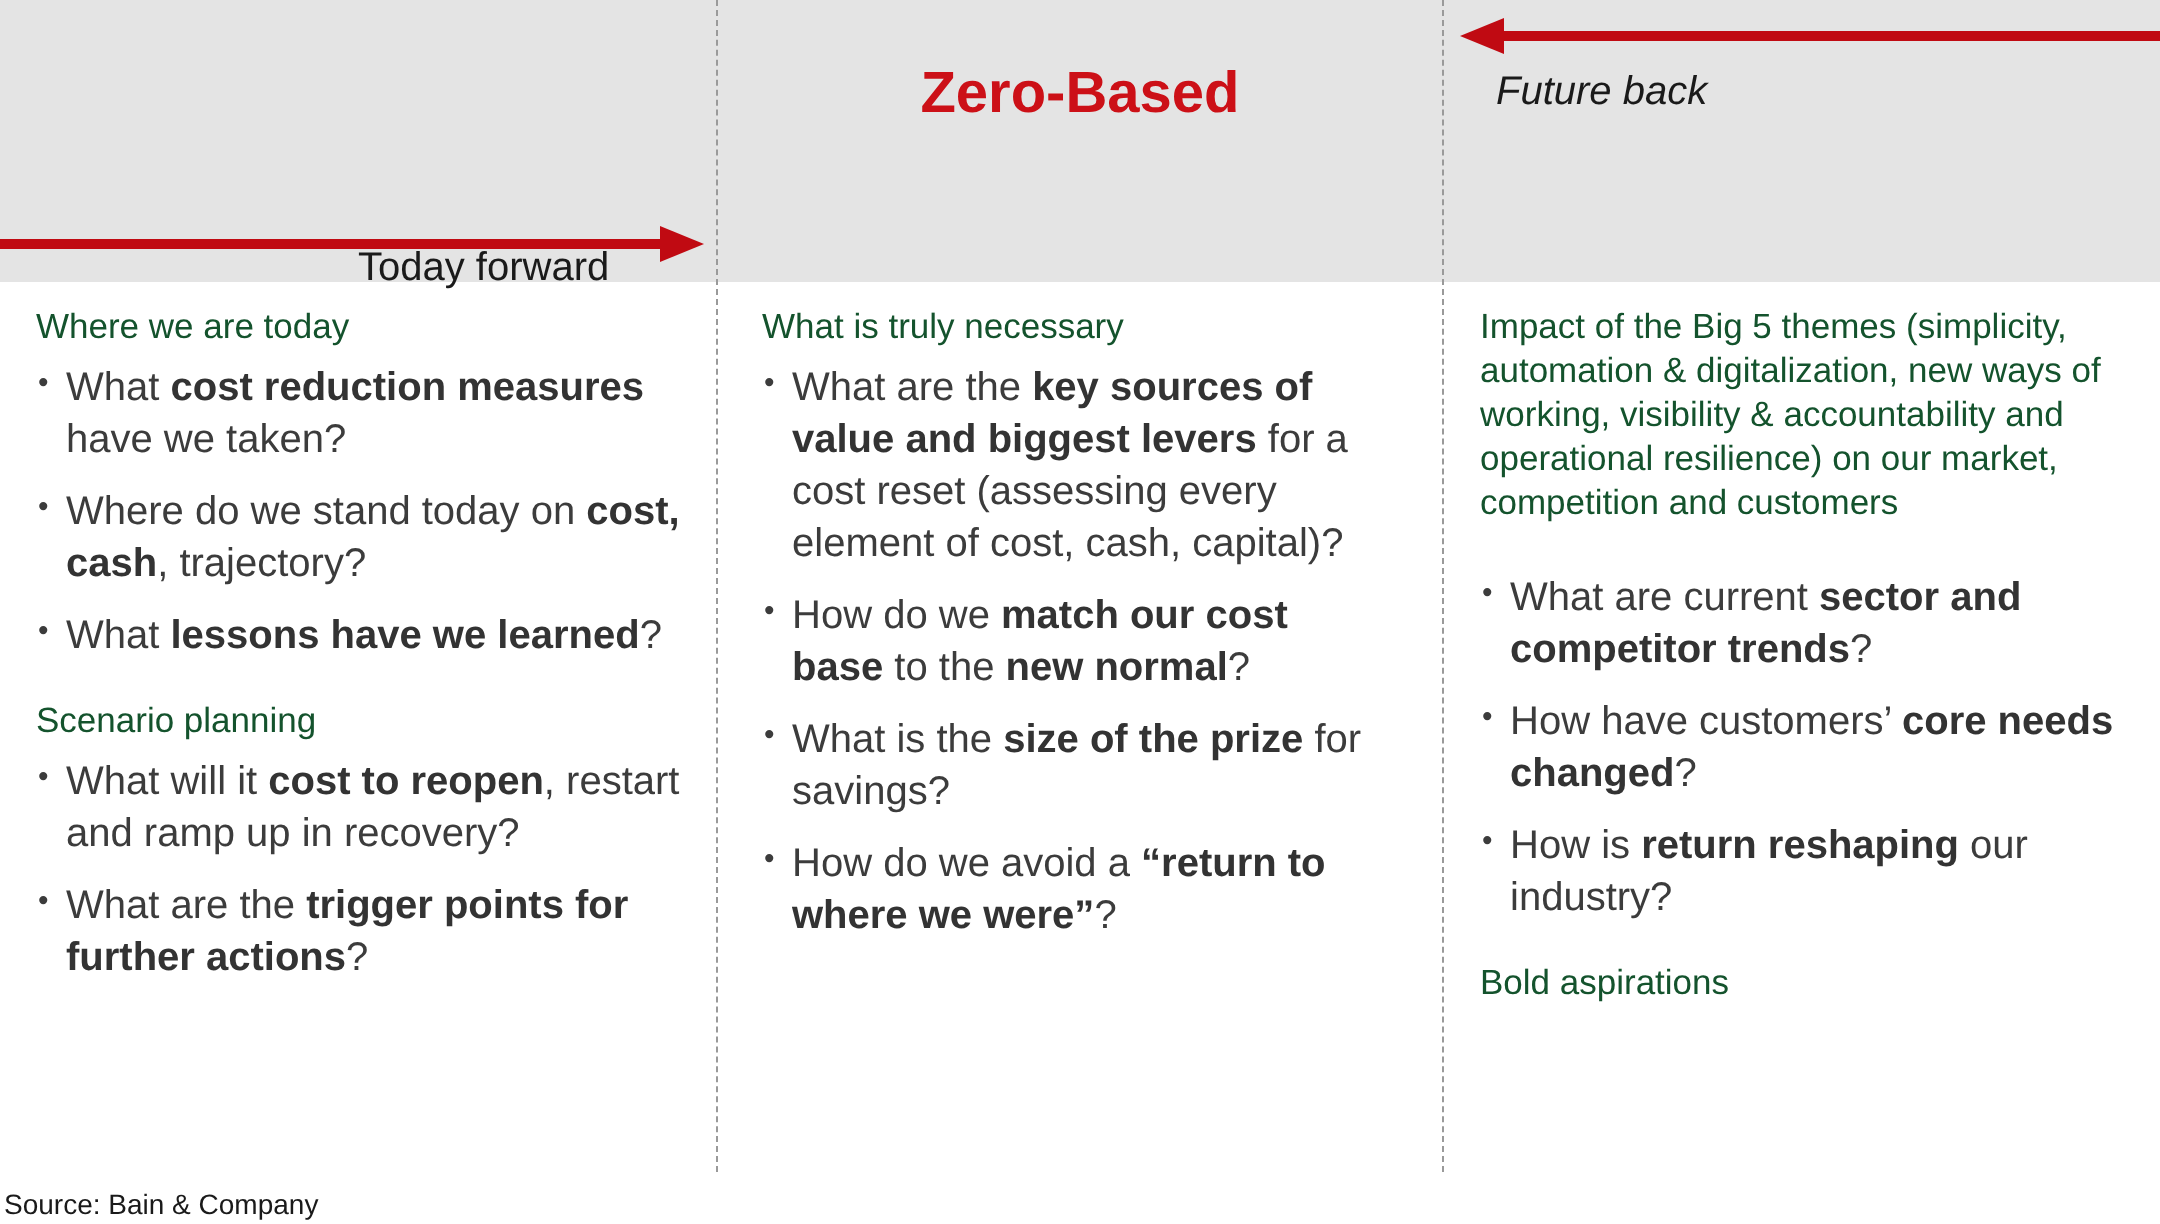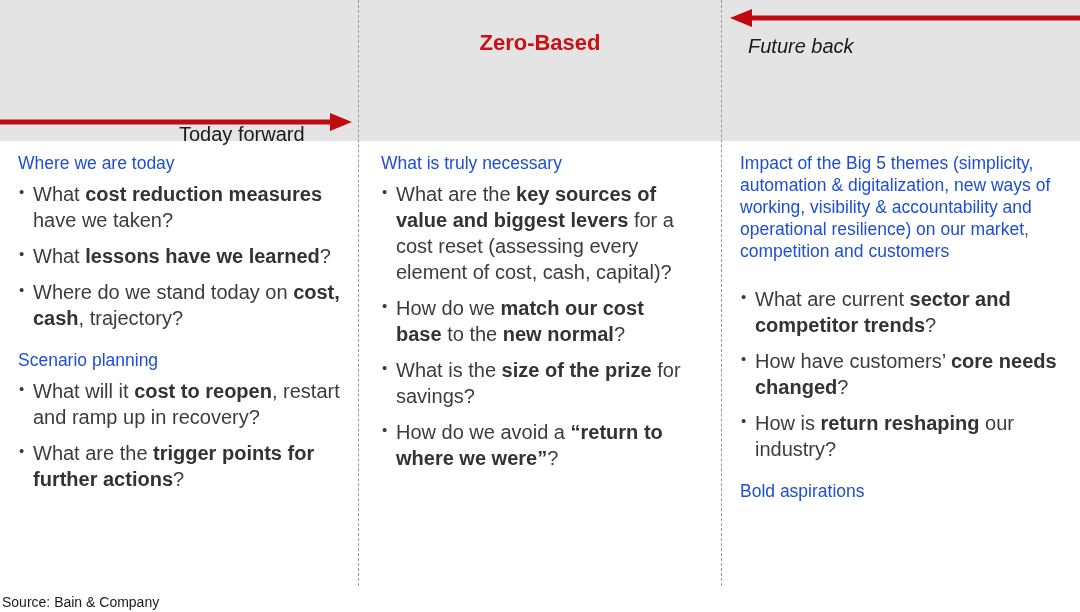--- a/index.html
+++ b/index.html
@@ -70,36 +70,36 @@
   }
 
   
   #center-title {
     position: absolute;
     left: 380px;
     top: 28px;
     width: 320px;
     text-align: center;
     color: #cc1017;
-    font-size: 22px;
+    font-size: 29px;
     font-weight: bold;
     line-height: 1.32;
   }
 
   
   .column {
     position: absolute;
     top: 152px;
   }
   #column-left   { left: 18px;  width: 326px; }
   #column-mid    { left: 381px; width: 300px; }
   #column-right  { left: 740px; width: 330px; }
 
   .section-heading {
-    color: #1d4ed8;
+    color: #14532d;
     font-size: 17.5px;
     line-height: 1.26;
     margin: 0 0 7px 0;
     font-weight: normal;
   }
   .section-heading.block-lead {
     margin-bottom: 24px;
   }
   .section-heading.spaced {
     margin-top: 18px;
@@ -162,22 +162,22 @@
   <div>Zero-Based</div>
 </div>
 
 <div class="divider" id="divider-left"></div>
 <div class="divider" id="divider-right"></div>
 
 <div class="column" id="column-left">
     <div class="section-heading">Where we are today</div>
     <ul class="bullets">
       <li><span>What </span><b>cost reduction measures</b><span> have we taken?</span></li>
+      <li><span>Where do we stand today on </span><b>cost, cash</b><span>, trajectory?</span></li>
       <li><span>What </span><b>lessons have we learned</b><span>?</span></li>
-      <li><span>Where do we stand today on </span><b>cost, cash</b><span>, trajectory?</span></li>
     </ul>
     <div class="section-heading spaced">Scenario planning</div>
     <ul class="bullets">
       <li><span>What will it </span><b>cost to reopen</b><span>, restart and ramp up in recovery?</span></li>
       <li><span>What are the </span><b>trigger points for further actions</b><span>?</span></li>
     </ul>
   </div>
 <div class="column" id="column-mid">
     <div class="section-heading">What is truly necessary</div>
     <ul class="bullets">

